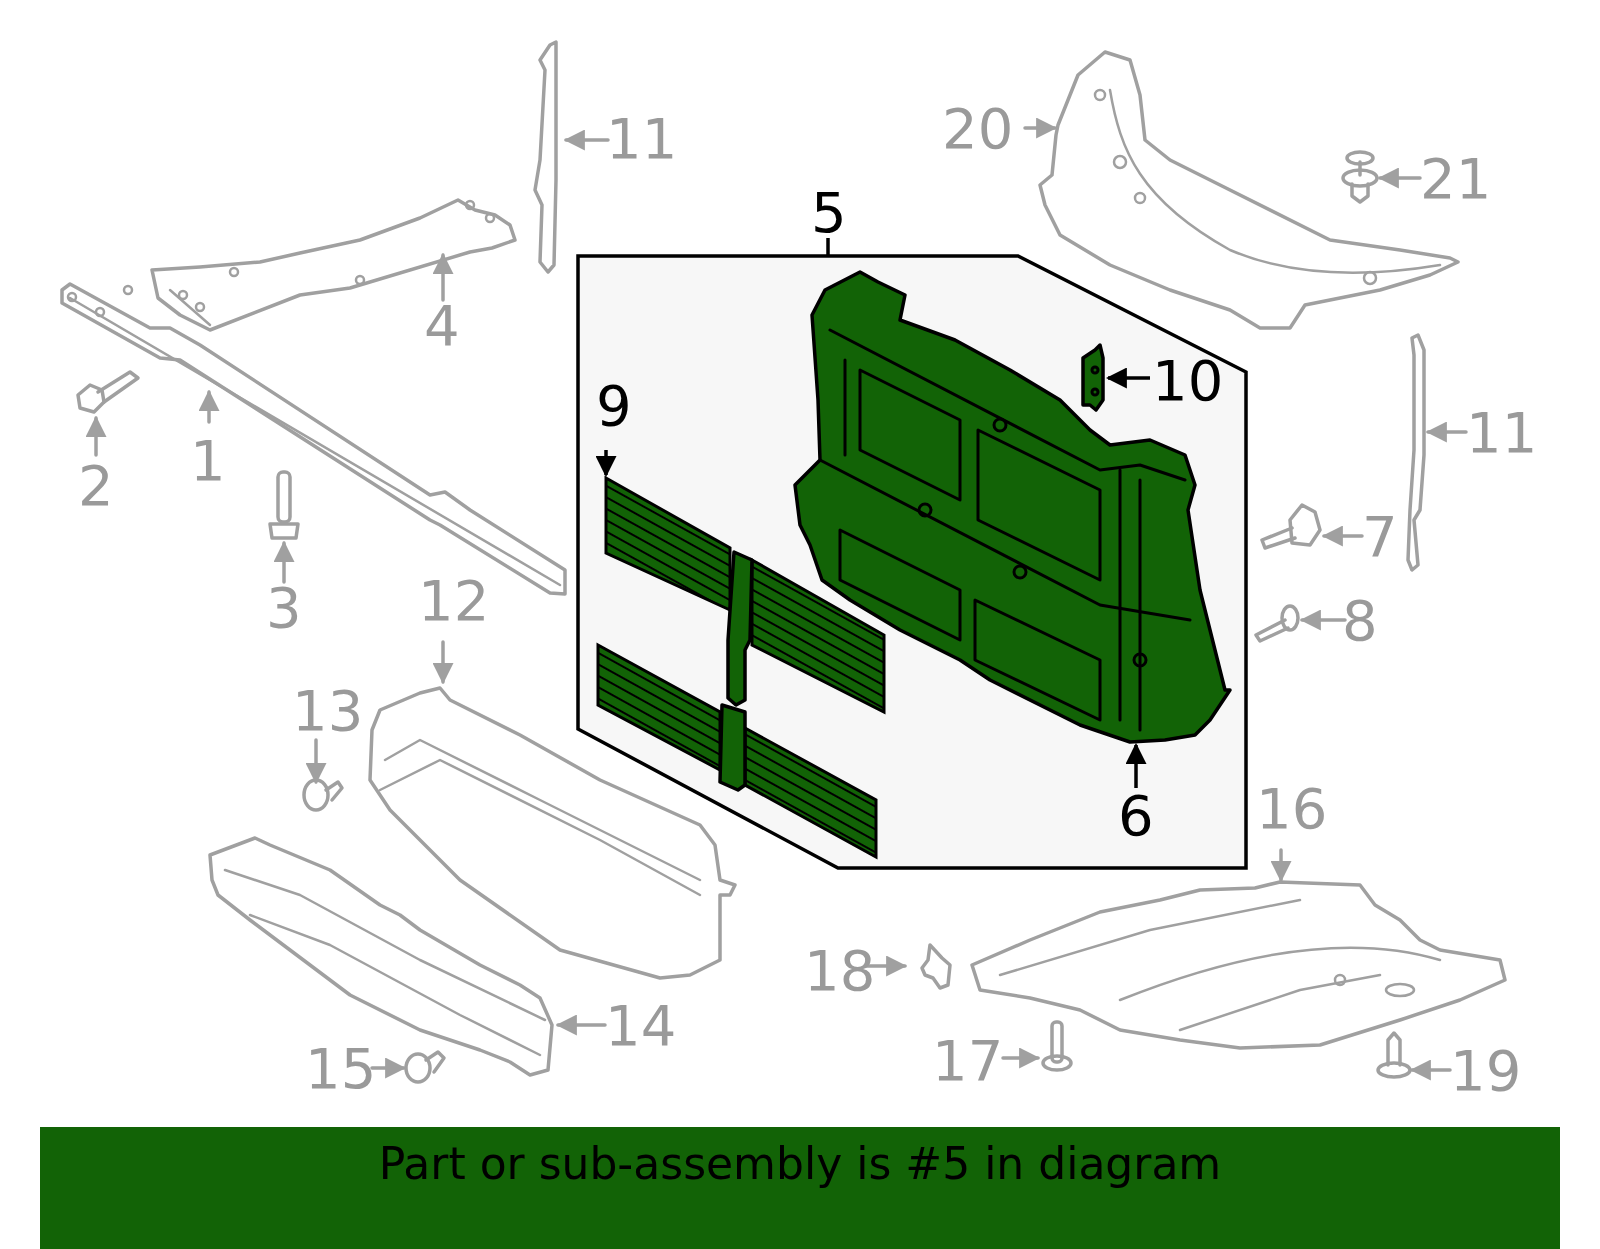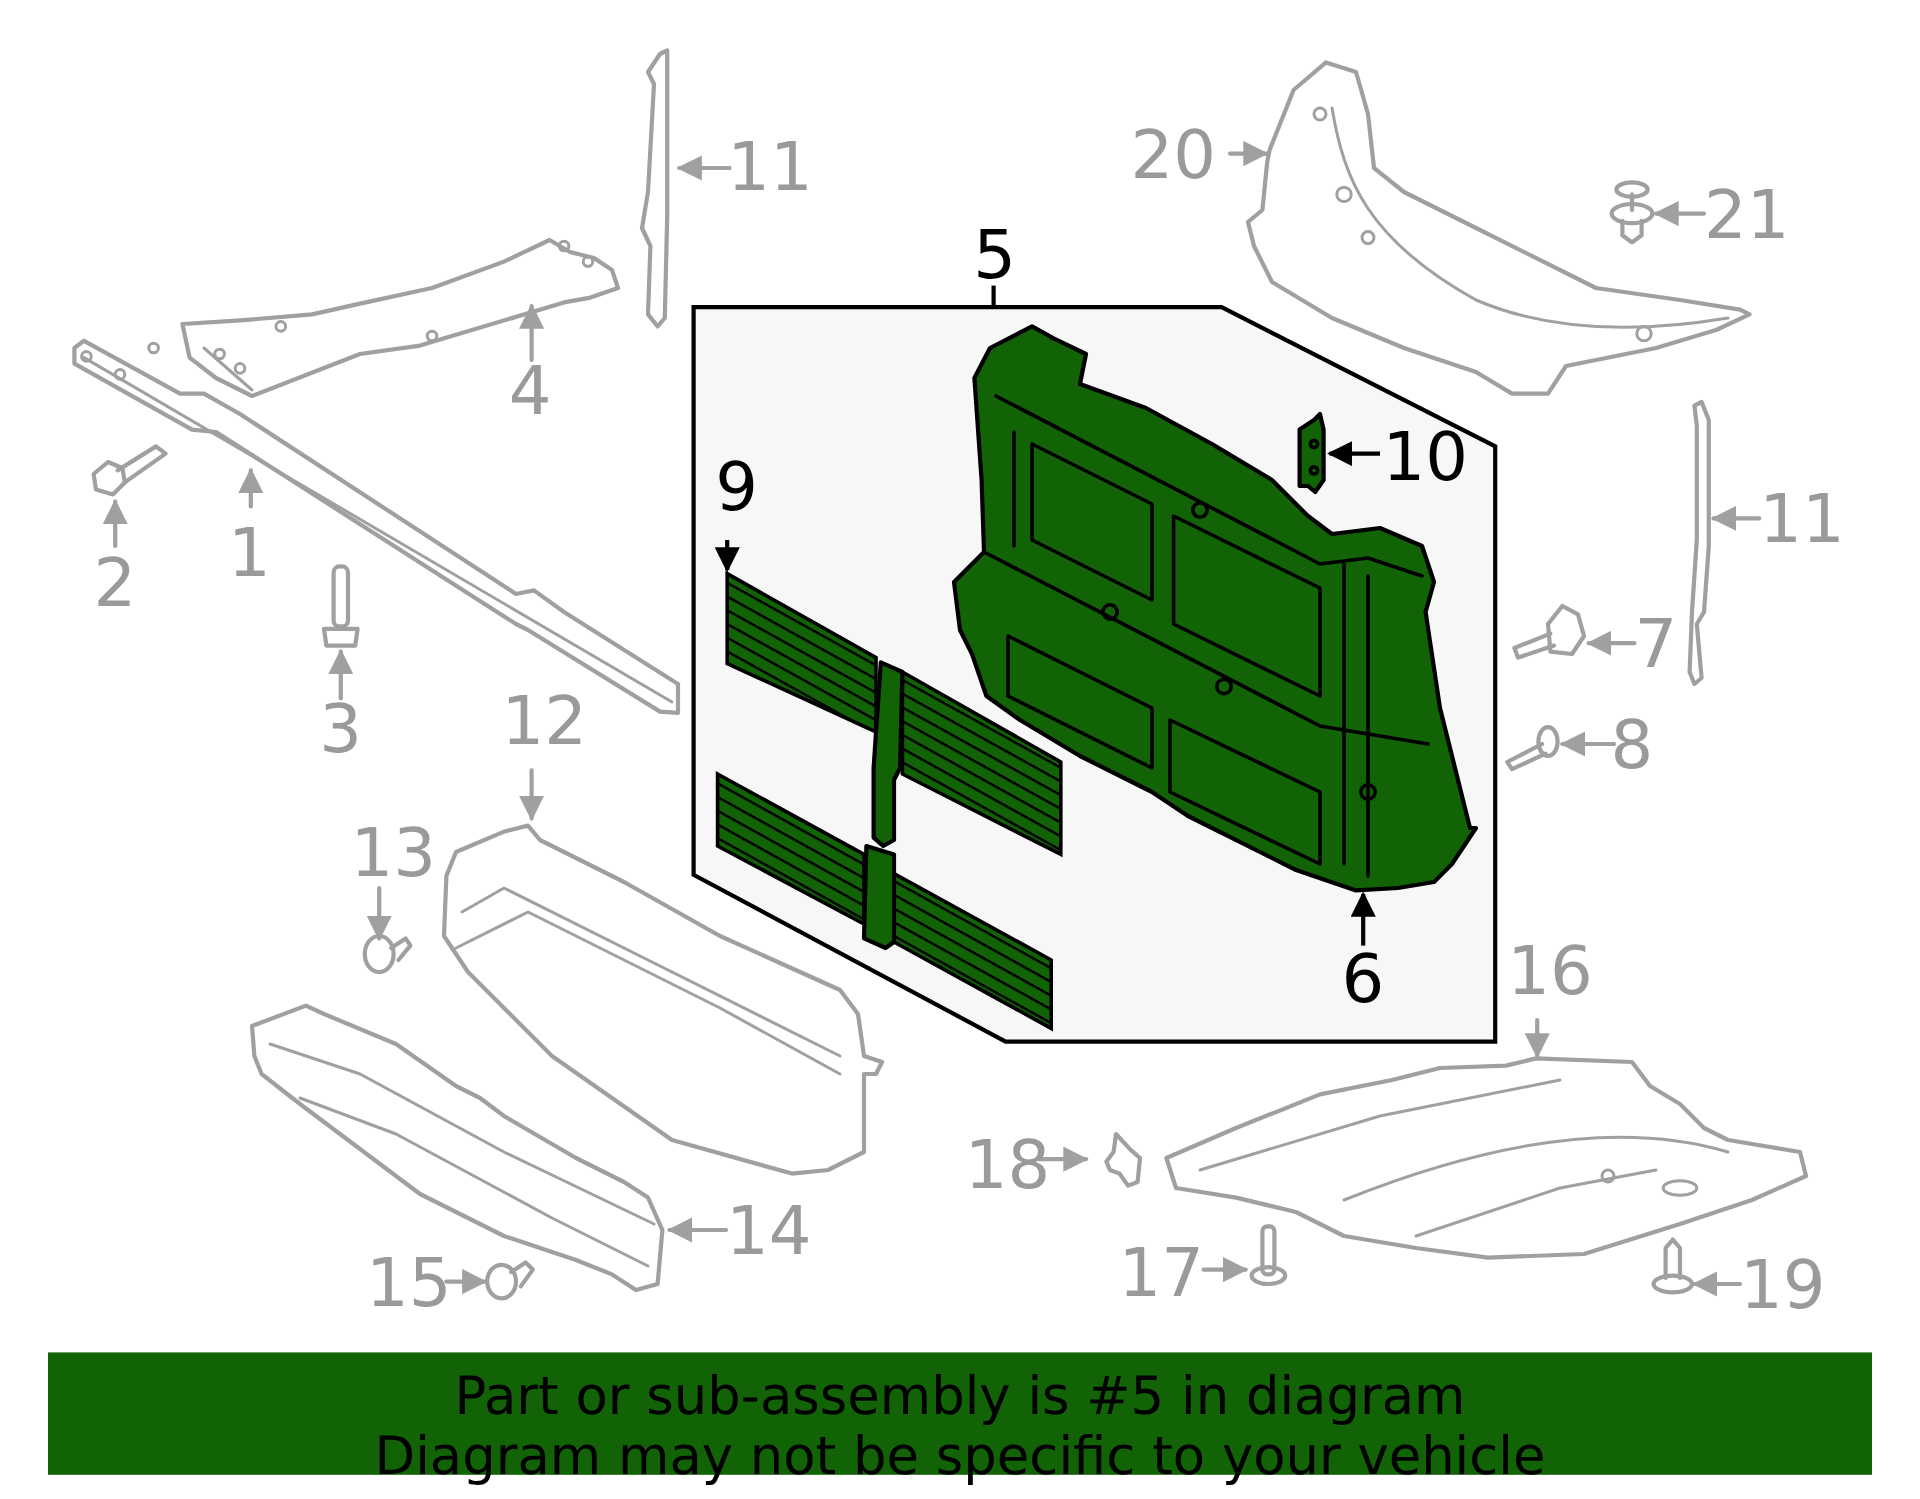--- a/index.html
+++ b/index.html
@@ -5,21 +5,21 @@
   html, body { margin: 0; padding: 0; background: #ffffff; }
   body { width: 1600px; height: 1249px; position: relative; overflow: hidden;
          font-family: "DejaVu Sans", sans-serif; }
   #diagram { position: absolute; left: 0; top: 0; width: 1600px; height: 1249px; }
   .lbl { font-family: "DejaVu Sans", sans-serif; font-size: 56px; fill: #9a9a9a; }
   .lbl-black { font-family: "DejaVu Sans", sans-serif; font-size: 56px; fill: #000000; }
   .gray { fill: none; stroke: #a0a0a0; stroke-width: 3.5; stroke-linejoin: round; stroke-linecap: round; }
   .gray-thin { fill: none; stroke: #a0a0a0; stroke-width: 2.5; stroke-linejoin: round; stroke-linecap: round; }
   .green { fill: #126306; stroke: #000; stroke-width: 3.5; stroke-linejoin: round; }
   .green-line { fill: none; stroke: #000; stroke-width: 3; stroke-linejoin: round; stroke-linecap: round; }
-  #banner { position: absolute; left: 40px; top: 1127px; width: 1520px; height: 102px;
+  #banner { position: absolute; left: 40px; top: 1127px; width: 1520px; height: 122px;
             background: #126306; text-align: center; color: #000;
             font-family: "DejaVu Sans", sans-serif; font-size: 44px; line-height: 50px; }
   #banner .line { display: block; }
   #banner .line1 { margin-top: 12px; }
 </style>
 </head>
 <body>
 
 <svg id="diagram" viewBox="0 0 1600 1249" xmlns="http://www.w3.org/2000/svg">
   <defs>
@@ -220,14 +220,13 @@
   <text class="lbl" x="1256" y="828">16</text>
   <text class="lbl" x="932" y="1080">17</text>
   <text class="lbl" x="804" y="990">18</text>
   <text class="lbl" x="1450" y="1090">19</text>
   <text class="lbl" x="942" y="148">20</text>
   <text class="lbl" x="1420" y="198">21</text>
 </svg>
 
 <div id="banner">
   <span class="line line1">Part or sub-assembly is #5 in diagram</span>
-  <span class="line line2">Diagram may not be specific to your vehicle</span>
 </div>
 
 </body></html>

